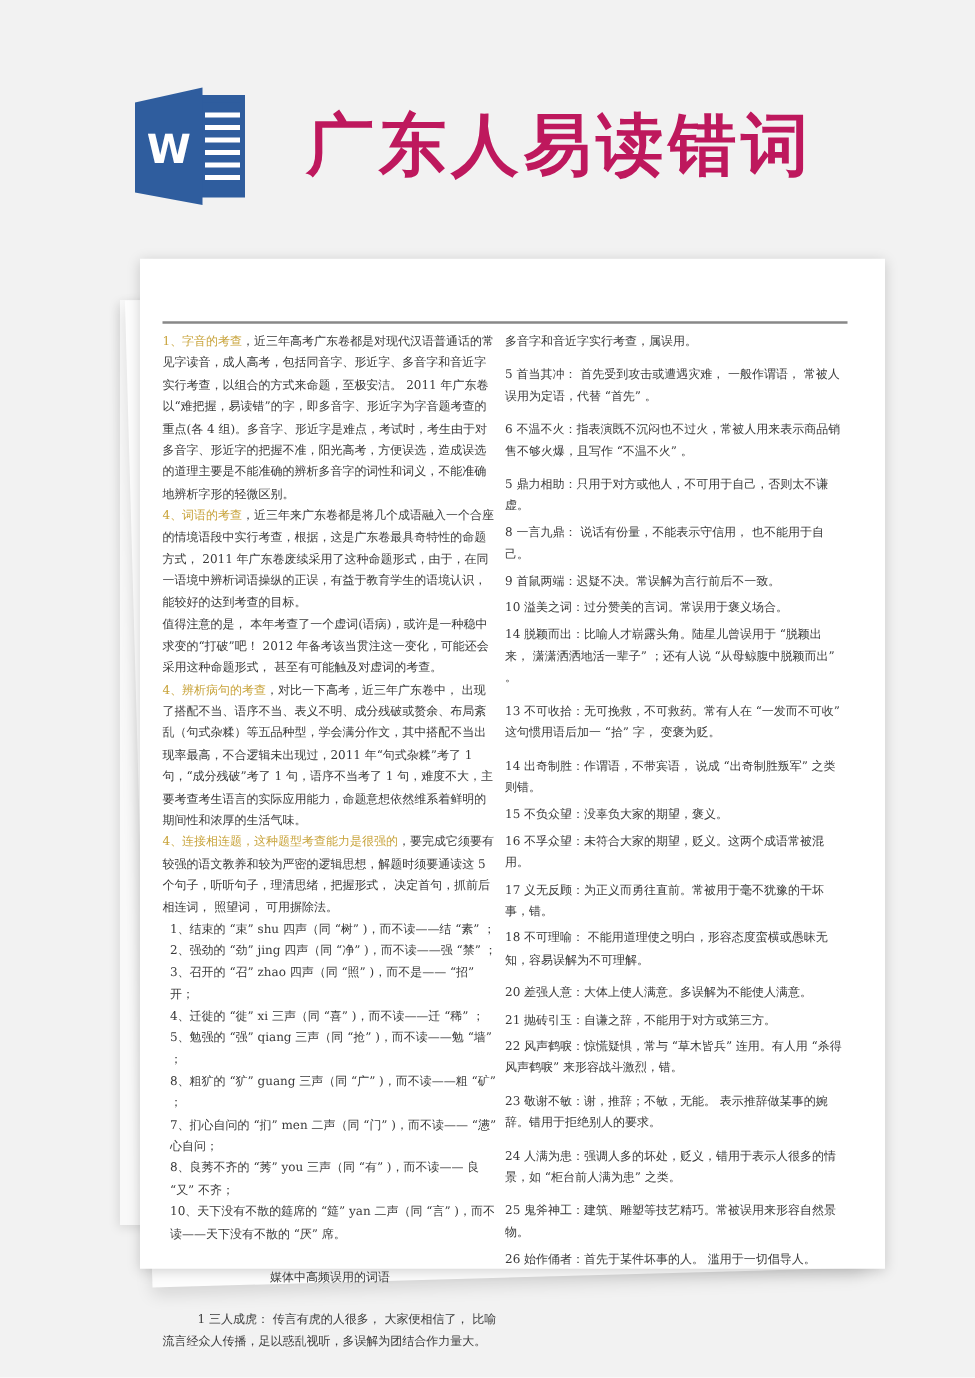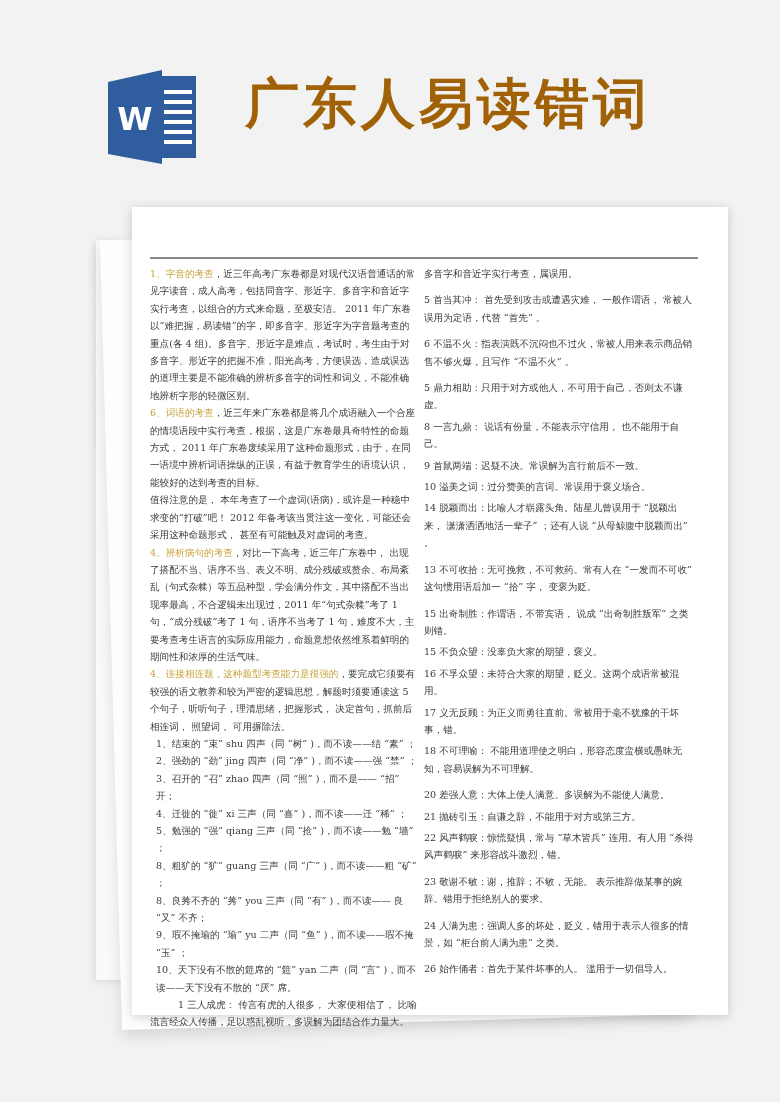--- a/index.html
+++ b/index.html
@@ -10,42 +10,41 @@
     position: relative;
     color: #333;
   }
   .header {
     position: absolute; left: 0; top: 0; width: 780px; height: 200px;
   }
   .word-logo {
     position: absolute; left: 108px; top: 68px; width: 90px; height: 96px;
   }
   .title {
-    position: absolute; left: 245px; top: 68px;
+    position: absolute; left: 245px; top: 80px;
     font-family: "DejaVu Serif", "Liberation Serif", serif;
-    font-size: 54px; font-weight: bold; color: #a16207;
+    font-size: 54px; font-weight: bold; color: #be185d;
     letter-spacing: 4px; line-height: 70px;
   }
   .page-back {
     position: absolute; left: 122px; top: 240px; width: 570px; height: 790px;
     background: #fdfdfd;
     transform: rotate(-1.6deg);
     transform-origin: left bottom;
     box-shadow: 0 6px 14px rgba(0,0,0,0.12);
   }
   .page-back2 {
     position: absolute; left: 96px; top: 240px; width: 40px; height: 740px;
     background: #f9f9f9;
     box-shadow: -2px 2px 8px rgba(0,0,0,0.10);
   }
   .page {
     position: absolute; left: 112px; top: 207px; width: 596px; height: 808px;
     background: #ffffff;
     box-shadow: 0 2px 10px rgba(0,0,0,0.18);
-    margin-left: 20px;
   }
   .rule {
     position: absolute; left: 18px; top: 50px; width: 548px; height: 1.5px;
     background: #888;
   }
   .col {
     position: absolute; top: 58px; font-size: 9.6px; line-height: 17.4px; color: #3a3a3a;
   }
   .col-left { left: 18px; width: 268px; }
   .col-right { left: 292px; width: 272px; }
@@ -85,62 +84,64 @@
 <div class="page-back"></div>
 
 <div class="page">
   <div class="rule"></div>
 
   <div class="col col-left">
     <div class="para">
       <span class="hl">1、字音的考查</span><span>，近三年高考广东卷都是对现代汉语普通话的常见字读音，成人高考，包括同音字、形近字、多音字和音近字实行考查，以组合的方式来命题，至极安洁。 2011 年广东卷以“难把握，易读错”的字，即多音字、形近字为字音题考查的重点(各 4 组)。多音字、形近字是难点，考试时，考生由于对多音字、形近字的把握不准，阳光高考，方便误选，造成误选的道理主要是不能准确的辨析多音字的词性和词义，不能准确地辨析字形的轻微区别。</span>
     </div>
     <div class="para">
-      <span class="hl">6、词语的考查</span><span>，近三年来广东卷都是将几个成语融入一个合座的情境语段中实行考查，根据，这是广东卷最具奇特性的命题方式， 2011 年广东卷废续采用了这种命题形式，由于，在同一语境中辨析词语操纵的正误，有益于教育学生的语境认识，能较好的达到考查的目标。</span>
+      <span class="hl">4、词语的考查</span><span>，近三年来广东卷都是将几个成语融入一个合座的情境语段中实行考查，根据，这是广东卷最具奇特性的命题方式， 2011 年广东卷废续采用了这种命题形式，由于，在同一语境中辨析词语操纵的正误，有益于教育学生的语境认识，能较好的达到考查的目标。</span>
     </div>
     <div class="para">值得注意的是， 本年考查了一个虚词(语病)，或许是一种稳中求变的“打破”吧！ 2012 年备考该当贯注这一变化，可能还会采用这种命题形式， 甚至有可能触及对虚词的考查。</div>
     <div class="para">
       <span class="hl">4、辨析病句的考查</span><span>，对比一下高考，近三年广东卷中， 出现了搭配不当、语序不当、表义不明、成分残破或赘余、布局紊乱（句式杂糅）等五品种型，学会满分作文，其中搭配不当出现率最高，不合逻辑未出现过，2011 年“句式杂糅”考了 1 句，“成分残破”考了 1 句，语序不当考了 1 句，难度不大，主要考查考生语言的实际应用能力，命题意想依然维系着鲜明的期间性和浓厚的生活气味。</span>
     </div>
     <div class="para">
       <span class="hl">4、连接相连题，这种题型考查能力是很强的</span><span>，要完成它须要有较强的语文教养和较为严密的逻辑思想，解题时须要通读这 5 个句子，听听句子，理清思绪，把握形式， 决定首句，抓前后相连词， 照望词， 可用摒除法。</span>
     </div>
     <div>
       <div class="item">1、结束的 “束” shu 四声（同 “树” )，而不读——结 “素” ；</div>
       <div class="item">2、强劲的 “劲” jing 四声（同 “净” )，而不读——强 “禁” ；</div>
       <div class="item">3、召开的 “召” zhao 四声（同 “照” )，而不是—— “招” 开；</div>
       <div class="item">4、迁徙的 “徙” xi 三声（同 “喜” )，而不读——迁 “稀” ；</div>
       <div class="item">5、勉强的 “强” qiang 三声（同 “抢” )，而不读——勉 “墙” ；</div>
       <div class="item">8、粗犷的 “犷” guang 三声（同 “广” )，而不读——粗 “矿” ；</div>
+      <div class="item">7、扪心自问的 “扪” men 二声（同 “门” )，而不读—— “懑” 心自问；</div>
       <div class="item">8、良莠不齐的 “莠” you 三声（同 “有” )，而不读—— 良 “又” 不齐；</div>
-      <div class="item">9、瑕不掩瑜的 “瑜” yu 二声（同 “鱼” )，而不读——瑕不掩 “玉” ；</div>
       <div class="item">10、天下没有不散的筵席的 “筵” yan 二声（同 “言” )，而不读——天下没有不散的 “厌” 席。</div>
     </div>
+    <div class="sec-title">媒体中高频误用的词语</div>
     <div>
       <div class="media-item media-first">1 三人成虎： 传言有虎的人很多， 大家便相信了， 比喻流言经众人传播，足以惑乱视听，多误解为团结合作力量大。</div>
 
     </div>
   </div>
 
   <div class="col col-right">
     <div class="r-item gap">多音字和音近字实行考查，属误用。</div>
     <div class="r-item gap">5 首当其冲： 首先受到攻击或遭遇灾难， 一般作谓语， 常被人误用为定语，代替 “首先” 。</div>
     <div class="r-item gap">6 不温不火：指表演既不沉闷也不过火，常被人用来表示商品销售不够火爆，且写作 “不温不火” 。</div>
     <div class="r-item">5 鼎力相助：只用于对方或他人，不可用于自己，否则太不谦虚。</div>
     <div class="r-item">8 一言九鼎： 说话有份量，不能表示守信用， 也不能用于自己。</div>
     <div class="r-item">9 首鼠两端：迟疑不决。常误解为言行前后不一致。</div>
     <div class="r-item">10 溢美之词：过分赞美的言词。常误用于褒义场合。</div>
     <div class="r-item gap">14 脱颖而出：比喻人才崭露头角。陆星儿曾误用于 “脱颖出来， 潇潇洒洒地活一辈子” ；还有人说 “从母鲸腹中脱颖而出” 。</div>
     <div class="r-item gap">13 不可收拾：无可挽救，不可救药。常有人在 “一发而不可收” 这句惯用语后加一 “拾” 字， 变褒为贬。</div>
-    <div class="r-item">15 出奇制胜：作谓语，不带宾语， 说成 “出奇制胜叛军” 之类则错。</div>
+    <div class="r-item">14 出奇制胜：作谓语，不带宾语， 说成 “出奇制胜叛军” 之类则错。</div>
     <div class="r-item">15 不负众望：没辜负大家的期望，褒义。</div>
     <div class="r-item">16 不孚众望：未符合大家的期望，贬义。这两个成语常被混用。</div>
     <div class="r-item">17 义无反顾：为正义而勇往直前。常被用于毫不犹豫的干坏事，错。</div>
     <div class="r-item gap">18 不可理喻： 不能用道理使之明白，形容态度蛮横或愚昧无知，容易误解为不可理解。</div>
     <div class="r-item">20 差强人意：大体上使人满意。多误解为不能使人满意。</div>
     <div class="r-item">21 抛砖引玉：自谦之辞，不能用于对方或第三方。</div>
     <div class="r-item gap">22 风声鹤唳：惊慌疑惧，常与 “草木皆兵” 连用。有人用 “杀得风声鹤唳” 来形容战斗激烈，错。</div>
     <div class="r-item gap">23 敬谢不敏：谢，推辞；不敏，无能。 表示推辞做某事的婉辞。错用于拒绝别人的要求。</div>
     <div class="r-item gap">24 人满为患：强调人多的坏处，贬义，错用于表示人很多的情景，如 “柜台前人满为患” 之类。</div>
+    <div class="r-item">25 鬼斧神工：建筑、雕塑等技艺精巧。常被误用来形容自然景物。</div>
     <div class="r-item">26 始作俑者：首先于某件坏事的人。 滥用于一切倡导人。</div>
 
   </div>
 </div>
 
 </body></html>

